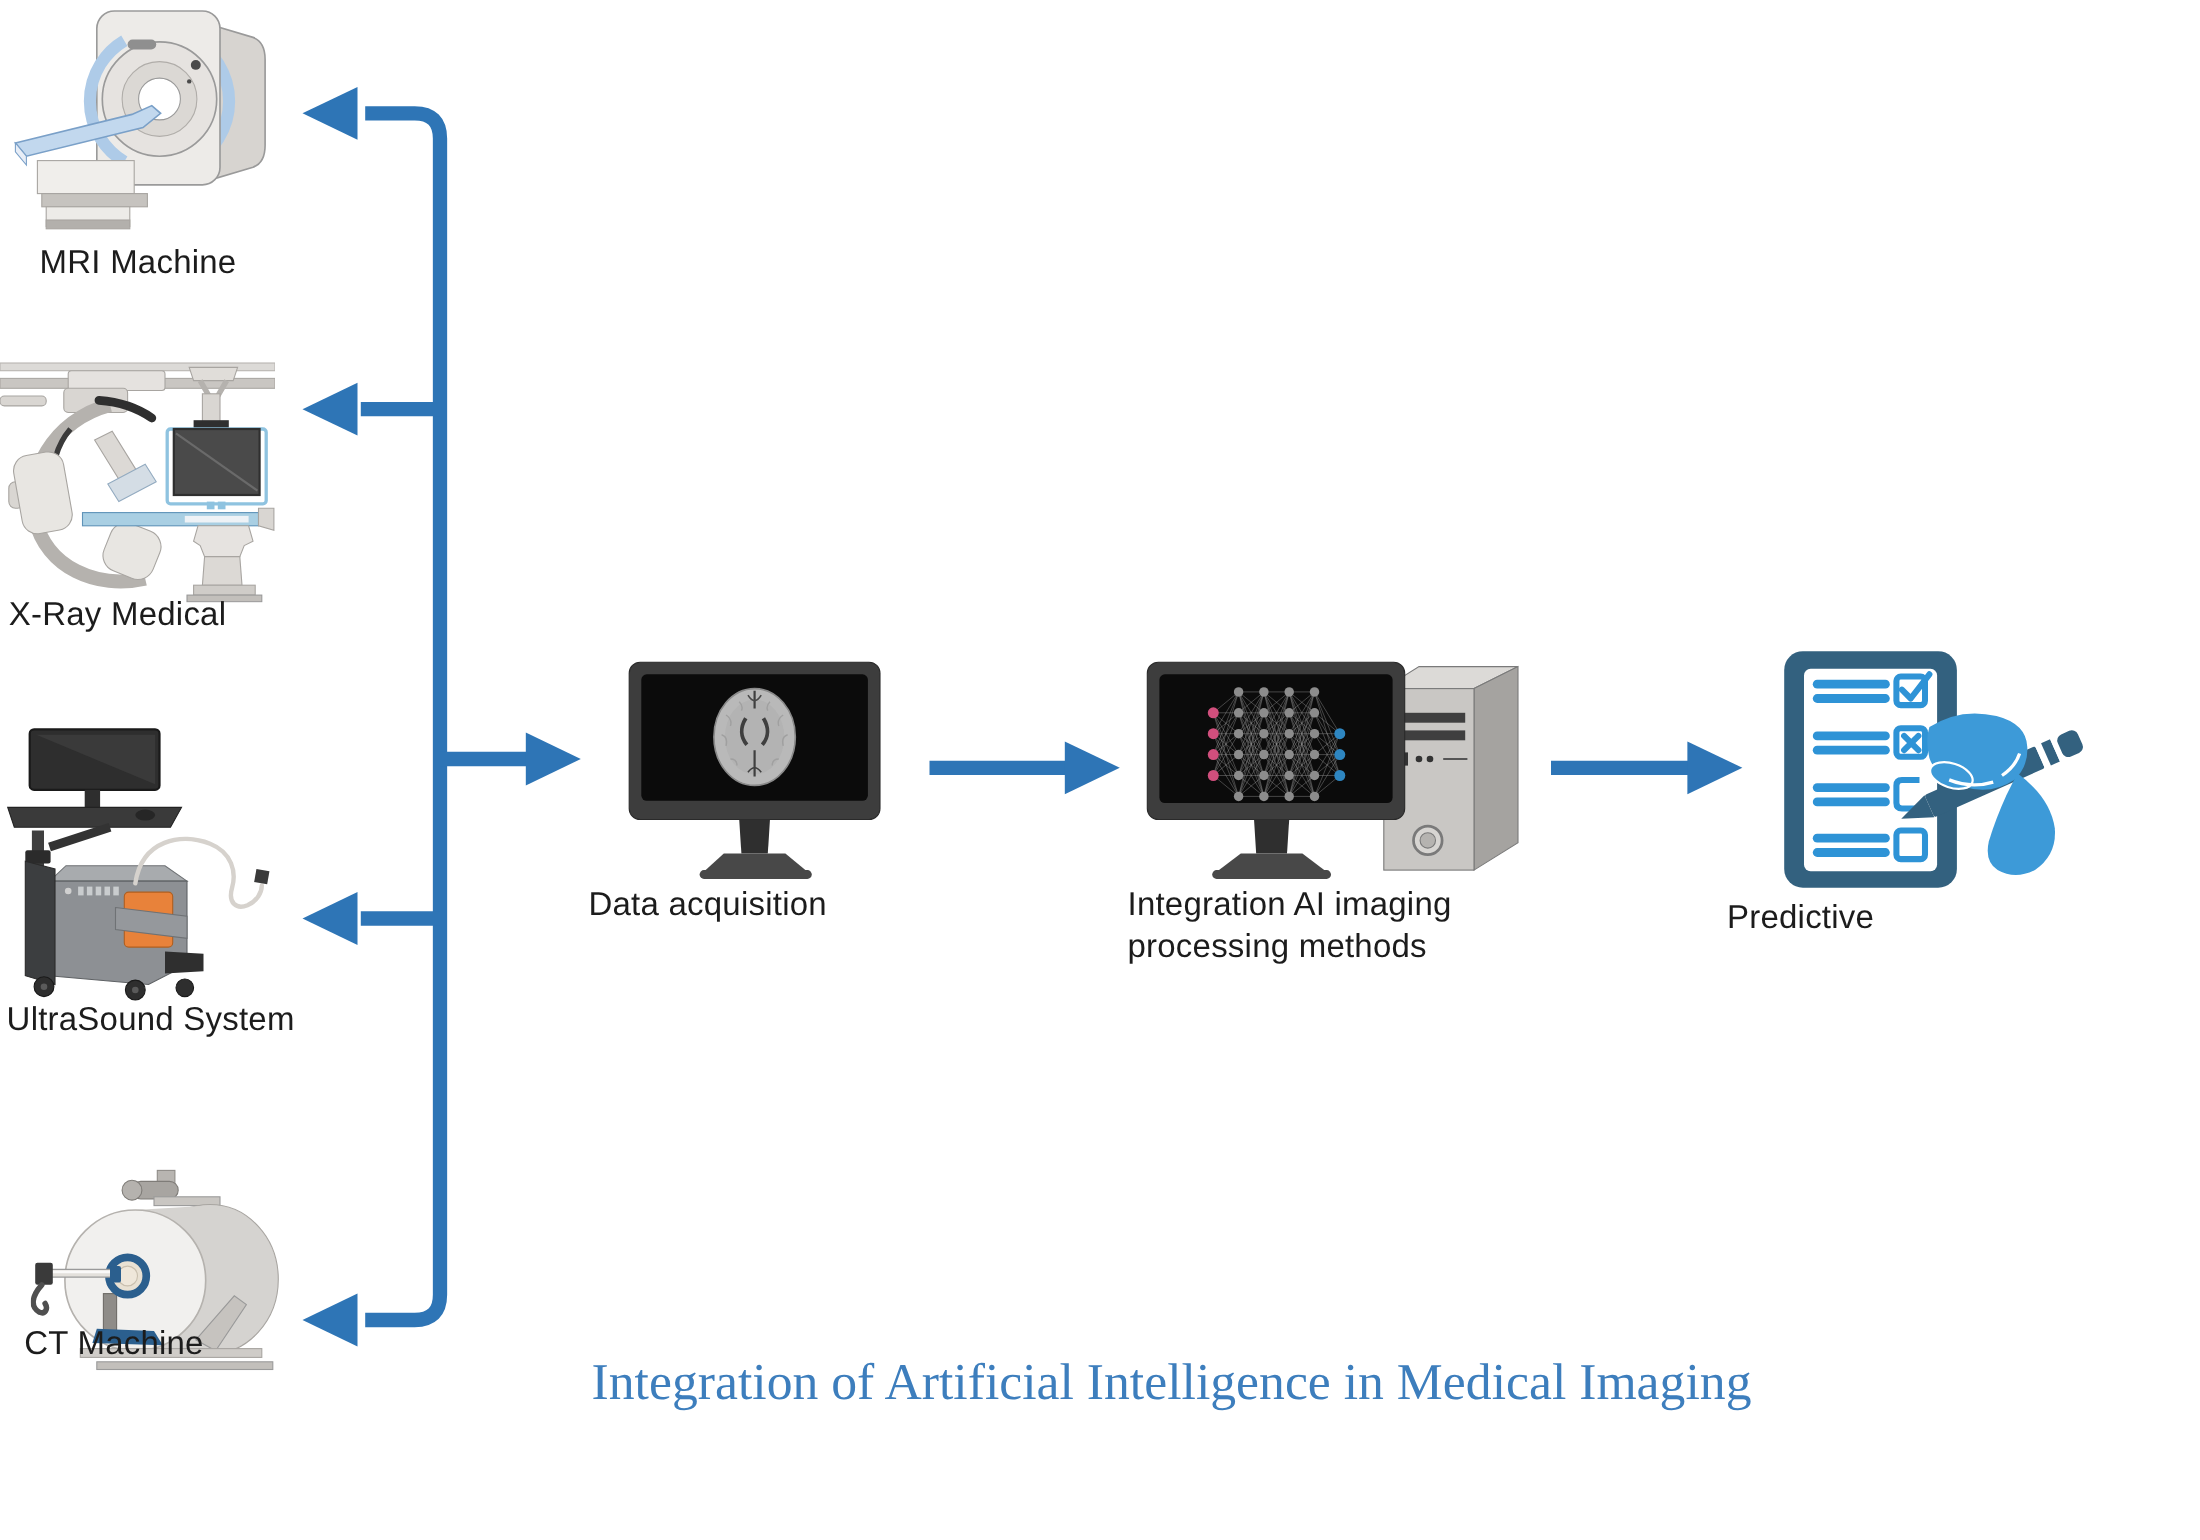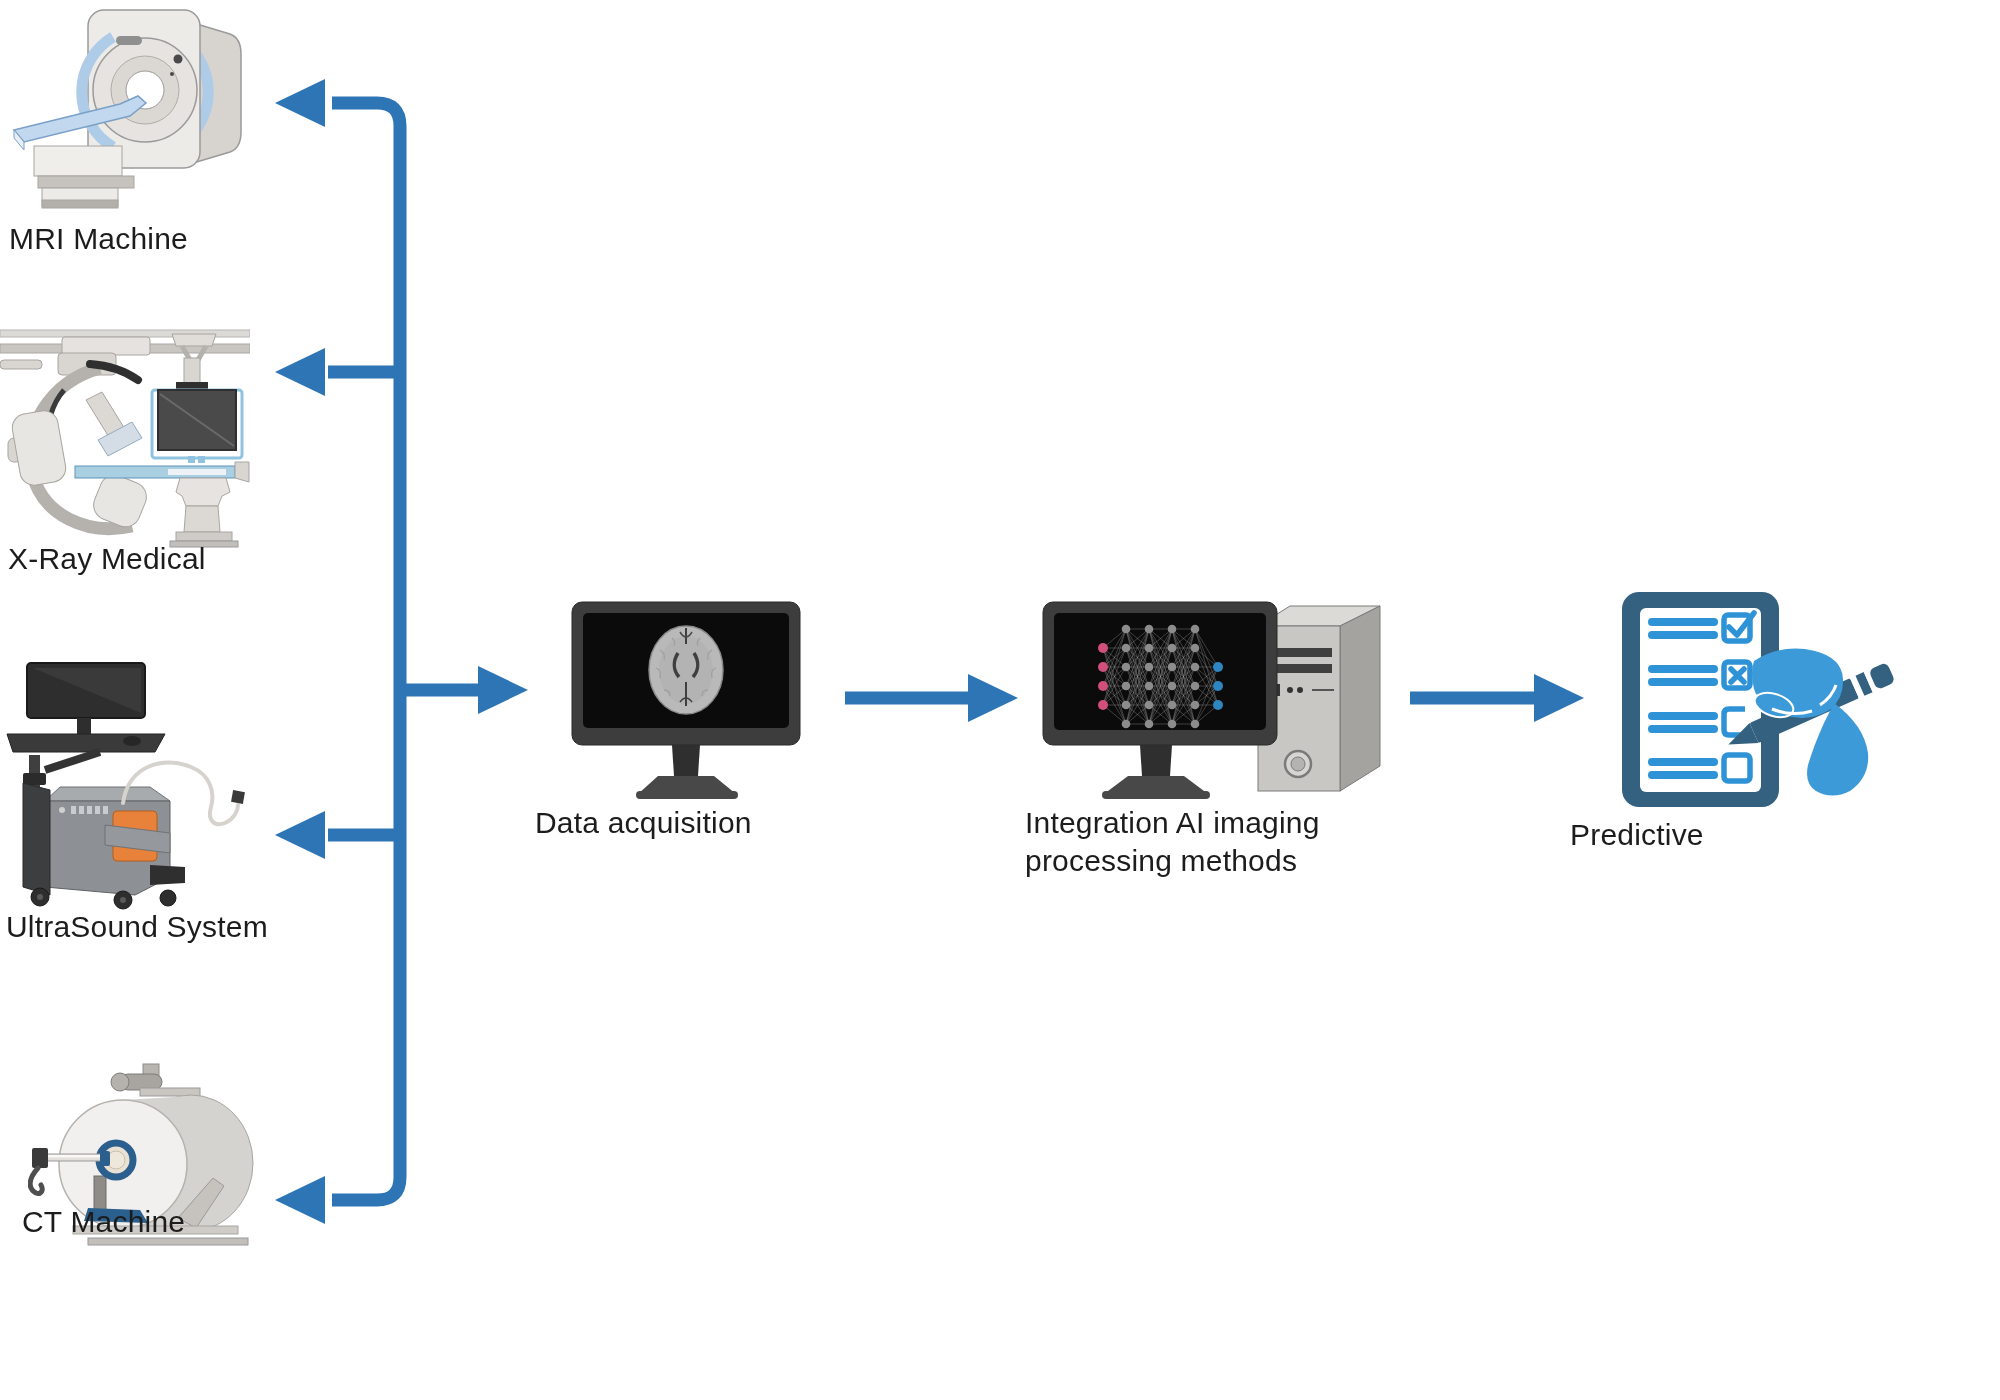--- a/index.html
+++ b/index.html
@@ -56,21 +56,21 @@
       <circle cx="170" cy="55" r="4.5" fill="#4a4a4a"></circle>
       <circle cx="164" cy="70" r="2" fill="#4a4a4a"></circle>
       <polygon points="6,126 112,100 130,92 138,99 122,112 16,138" fill="#c2d8ee" stroke="#7aa0c8" stroke-width="1.5"></polygon>
       <polygon points="6,126 16,138 16,146 6,134" fill="#e8eef7" stroke="#7aa0c8"></polygon>
       <rect x="26" y="142" width="88" height="30" fill="#f0eeeb" stroke="#a8a5a1"></rect>
       <rect x="30" y="172" width="96" height="12" fill="#c6c3bf" stroke="#a8a5a1"></rect>
       <rect x="34" y="184" width="76" height="18" fill="#edebe8" stroke="#a8a5a1"></rect>
       <rect x="34" y="196" width="76" height="8" fill="#b3b0ac" stroke="#a8a5a1"></rect>
     </svg>
   </div>
-  <div class="label" style="left:9px;top:222px">MRI Machine</div>
+  <div class="label" style="left:36px;top:222px">MRI Machine</div>
 
   <div class="fig" style="left:0px;top:320px">
     <svg width="250" height="228" viewBox="0 0 250 228">
       <rect x="0" y="10" width="250" height="7" fill="#dcdad7" stroke="#b8b5b1"></rect>
       <rect x="0" y="24" width="250" height="9" fill="#c9c6c2" stroke="#aaa7a3"></rect>
       <rect x="0" y="40" width="42" height="9" rx="4" fill="#d9d6d2" stroke="#a8a5a1"></rect>
       <rect x="62" y="17" width="88" height="18" rx="3" fill="#e5e2df" stroke="#a8a5a1"></rect>
       <rect x="58" y="33" width="58" height="22" rx="4" fill="#d9d6d2" stroke="#a8a5a1"></rect>
       <path d="M 100 48 C 48 62 22 112 32 152 C 42 196 88 216 132 206" stroke="#b5b2ae" stroke-width="13" fill="none"></path>
       <path d="M 90 44 Q 118 46 138 60" stroke="#2f2f2f" stroke-width="8" fill="none" stroke-linecap="round"></path>
@@ -425,14 +425,15 @@
         <path class="hand" d="M 142 76 Q 170 58 203 66 Q 230 73 231 94 Q 232 112 219 124 Q 198 138 172 130 Q 148 122 142 104 Q 138 88 142 76 Z"></path>
         <path class="hand" d="M 222 118 Q 252 140 256 168 Q 258 192 238 206 Q 220 215 204 206 Q 192 198 196 180 Q 202 160 212 138 Z"></path>
         <ellipse class="hand" cx="162" cy="120" rx="20" ry="11" stroke="#ffffff" stroke-width="2" transform="rotate(18 162 120)"></ellipse>
         <path d="M 160 124 Q 180 132 200 126" stroke="#ffffff" stroke-width="3" fill="none"></path>
         <path d="M 208 120 Q 220 112 224 100" stroke="#ffffff" stroke-width="3" fill="none"></path>
       </g>
     </svg>
   </div>
   <div class="label centered" style="left:1570px;top:818px;width:300px">Predictive</div>
 
+  <div class="title">Integration of Artificial Intelligence in Medical Imaging</div>
 
 </div>
 
 </body></html>

